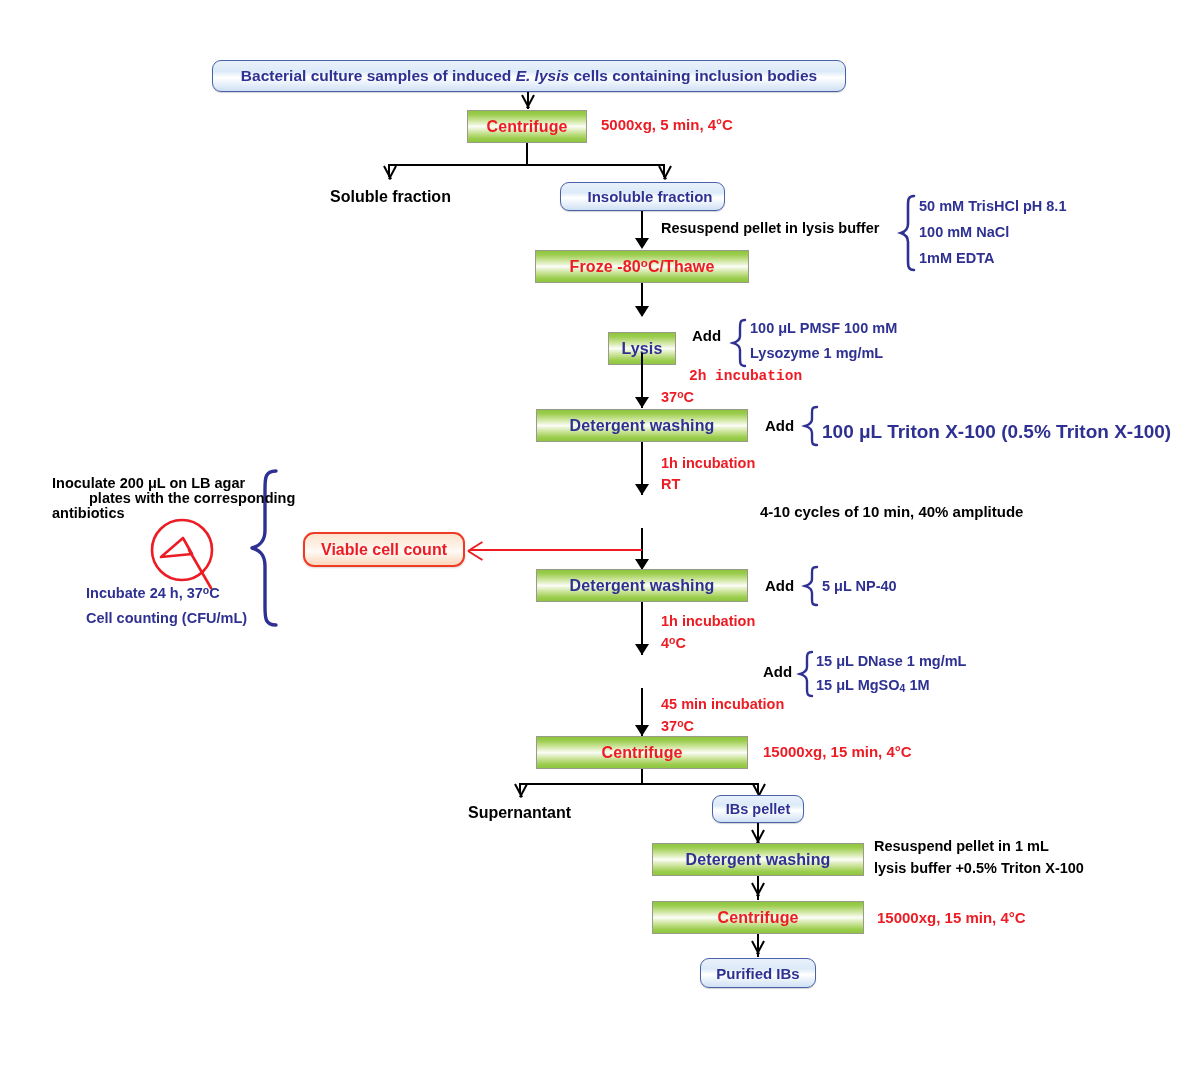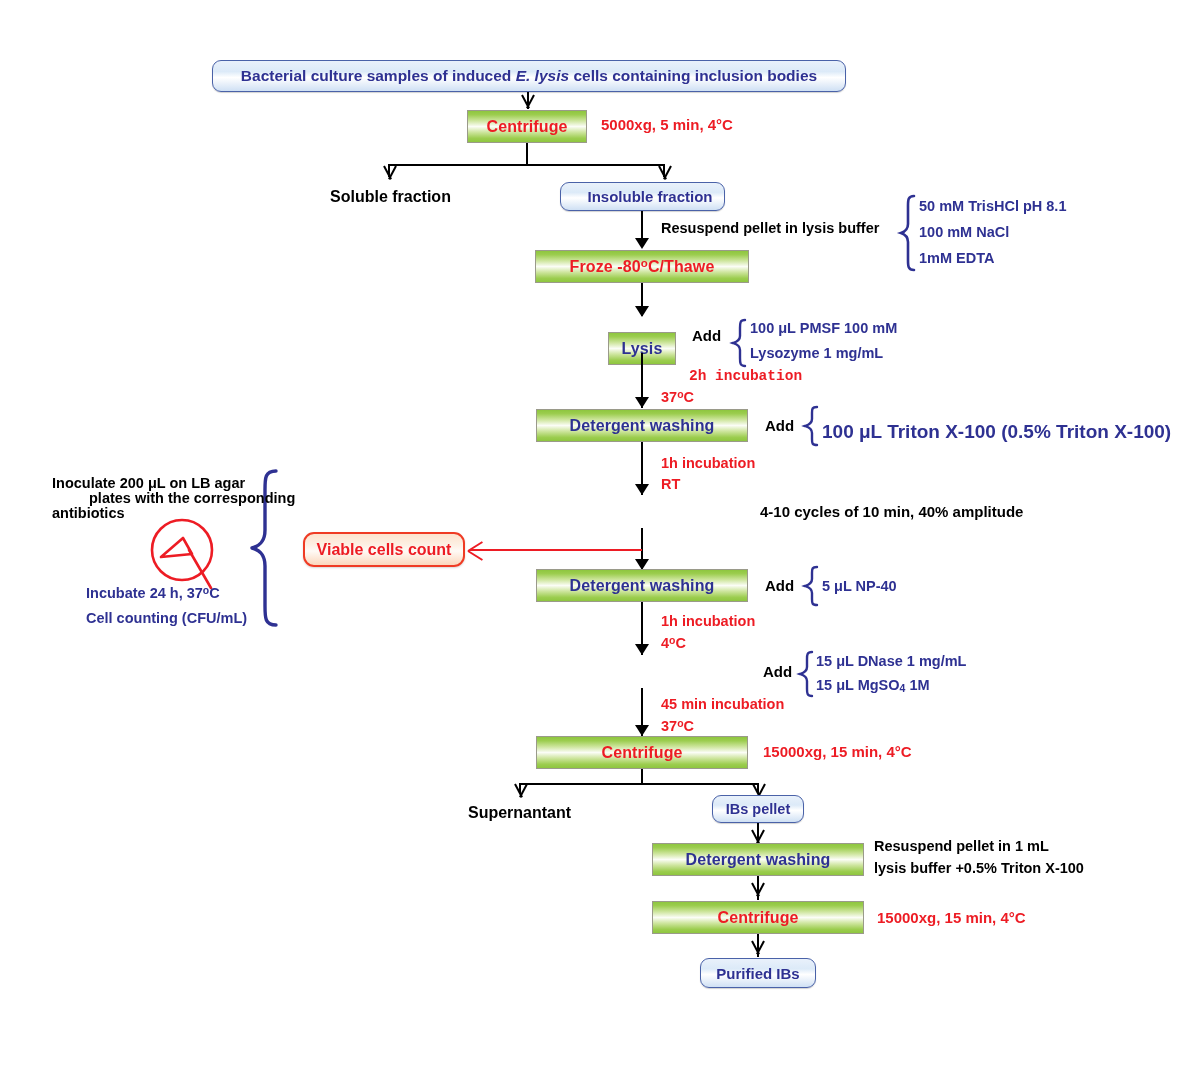--- a/index.html
+++ b/index.html
@@ -158,21 +158,21 @@
 
   <div class="label black" style="left:760px;top:503px;font-size:15px;">4-10 cycles of 10 min, 40% amplitude</div>
 
   <div class="vline" style="left:641px;top:528px;height:42px;"></div>
   <div class="arrow-down" style="left:635px;top:559px;"></div>
 
   <div class="red-line" style="left:470px;top:549px;width:172px;"></div>
   <div class="red-head" style="left:468px;top:542px;"></div>
 
   <div class="node orange-box" style="left:303px;top:532px;width:162px;height:35px;font-size:16px;">
-    <span>Viable cells count</span>
+    <span>Viable cell count</span>
   </div>
 
   <div class="brace" style="left:248px;top:468px;">
     <svg width="36" height="160" viewBox="0 0 36 160">
       <path d="M28 3 C17 3,17 10,17 22 L17 62 C17 74,11 78,4 80 C11 82,17 86,17 98 L17 138 C17 150,17 157,28 157" fill="none" stroke="#2e3192" stroke-width="3.4" stroke-linecap="round" stroke-linejoin="round"></path>
     </svg>
   </div>
 
   <div class="label black" style="left:52px;top:474px;font-size:14.5px;">Inoculate 200 μL on LB agar</div>
   <div class="label black" style="left:52px;top:489px;font-size:14.5px;margin-left:37px;">plates with the corresponding</div>

